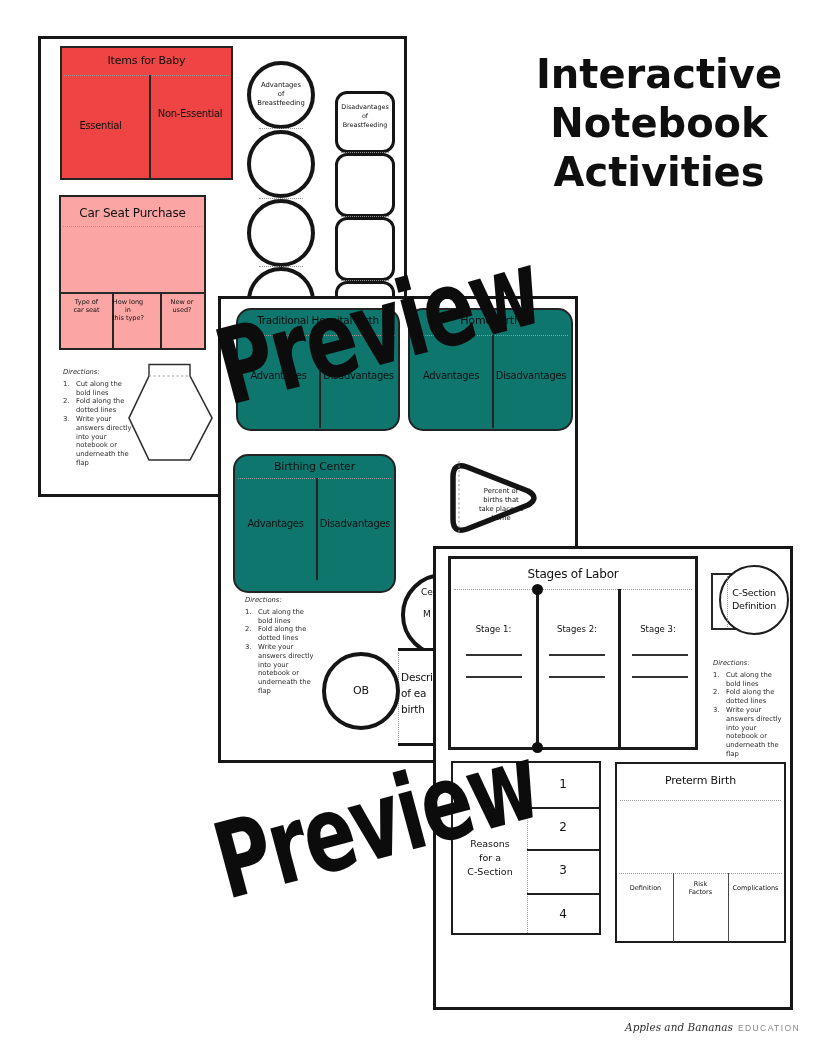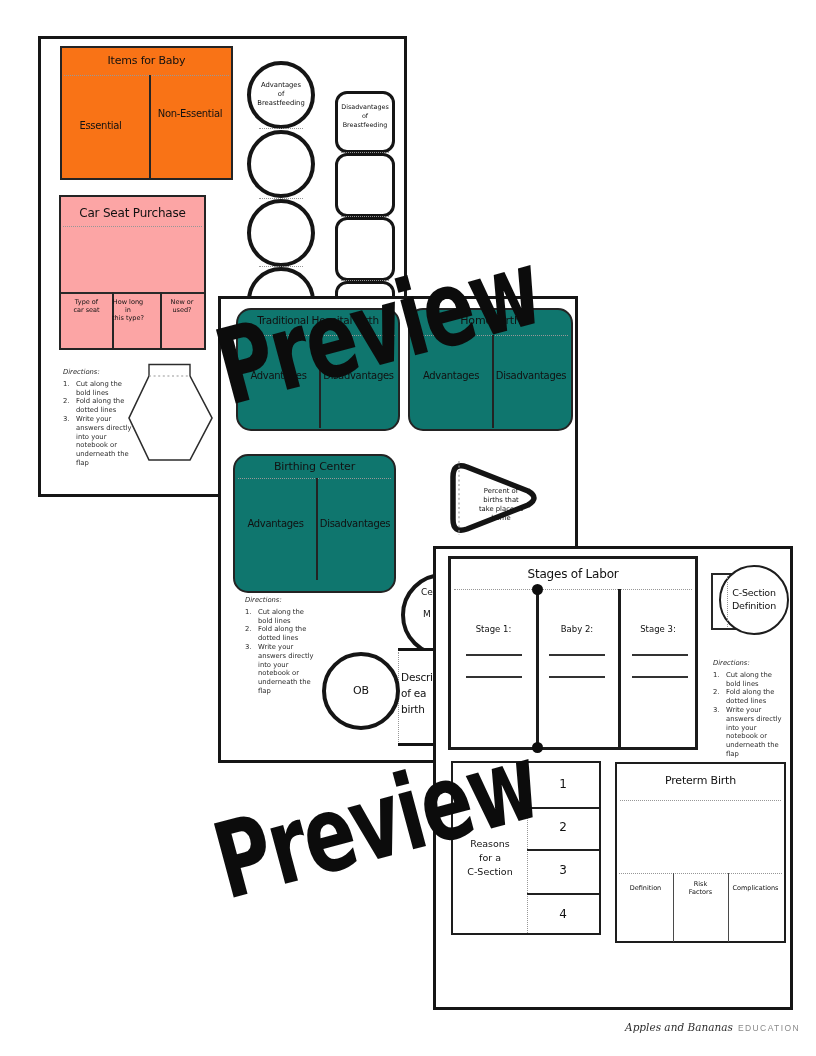--- a/index.html
+++ b/index.html
@@ -41,21 +41,21 @@
   .brand .script { font-family:"DejaVu Serif", serif; font-style:italic; font-size:10.5px; color:#2f2f2f;margin-left:44px; }
   .brand .caps { font-family:"Liberation Sans", sans-serif; font-size:8.5px; letter-spacing:1.4px; color:#8a8a8a; }
 </style>
 </head>
 <body>
 
 <div class="stage">
 
   <section class="page" style="left:38px;top:36px;width:369px;height:461px">
 
-    <div class="abs" style="left:19px;top:7px;width:173px;height:134px;border:2px solid #242424;background:#f97316">
+    <div class="abs" style="left:19px;top:7px;width:173px;height:134px;border:2px solid #242424;background:#ef4444">
       <div class="abs ctr t11" style="left:0;top:6px;width:100%">Items for Baby</div>
       <div class="abs dot-h" style="left:2px;right:2px;top:27px"></div>
       <div class="abs solid-v2" style="left:87px;top:27px;height:103px"></div>
       <div class="abs ctr t10" style="left:0;top:72px;width:77px">Essential</div>
       <div class="abs ctr t10" style="left:87px;top:60px;width:82px">Non-Essential</div>
     </div>
 
     <div class="abs" style="left:18px;top:156px;width:147px;height:155px;border:2px solid #242424;background:#fca5a5">
       <div class="abs ctr t12" style="left:0;top:9px;width:100%">Car Seat Purchase</div>
       <div class="abs dot-h" style="left:2px;right:2px;top:29px"></div>
@@ -171,21 +171,21 @@
   <section class="page" style="left:433px;top:546px;width:360px;height:464px">
 
     <div class="abs" style="left:12px;top:7px;width:250px;height:194px;border:3px solid #1b1b1b;background:#fff">
       <div class="abs ctr t12" style="left:0;top:8px;width:100%">Stages of Labor</div>
       <div class="abs dot-h" style="left:3px;right:3px;top:30px"></div>
       <div class="abs" style="left:85px;top:30px;height:158px;border-left:3px solid #1b1b1b"></div>
       <div class="abs" style="left:167px;top:30px;height:158px;border-left:3px solid #1b1b1b"></div>
       <div class="abs" style="left:81px;top:25px;width:11px;height:11px;background:#0e0e0e;border-radius:50%"></div>
       <div class="abs" style="left:81px;top:183px;width:11px;height:11px;background:#0e0e0e;border-radius:50%"></div>
       <div class="abs ctr t85" style="left:0;top:65px;width:85px">Stage 1:</div>
-      <div class="abs ctr t85" style="left:85px;top:65px;width:82px">Baby 2:</div>
+      <div class="abs ctr t85" style="left:85px;top:65px;width:82px">Stages 2:</div>
       <div class="abs ctr t85" style="left:167px;top:65px;width:80px">Stage 3:</div>
       <div class="abs" style="left:15px;top:95px;width:56px;border-top:2px solid #333"></div>
       <div class="abs" style="left:15px;top:117px;width:56px;border-top:2px solid #333"></div>
       <div class="abs" style="left:98px;top:95px;width:56px;border-top:2px solid #333"></div>
       <div class="abs" style="left:98px;top:117px;width:56px;border-top:2px solid #333"></div>
       <div class="abs" style="left:181px;top:95px;width:56px;border-top:2px solid #333"></div>
       <div class="abs" style="left:181px;top:117px;width:56px;border-top:2px solid #333"></div>
     </div>
 
     <div class="abs" style="left:275px;top:24px;width:26px;height:57px;background:#fff;border:2px solid #282828"></div>
@@ -226,20 +226,21 @@
       <div class="abs dot-h" style="left:3px;right:3px;top:36px"></div>
       <div class="abs dot-h" style="left:2px;right:2px;top:109px"></div>
       <div class="abs" style="left:56px;top:109px;height:69px;border-left:1.5px solid #4a4a4a"></div>
       <div class="abs" style="left:111px;top:109px;height:69px;border-left:1.5px solid #4a4a4a"></div>
       <div class="abs ctr t65" style="left:1px;top:120px;width:55px">Definition</div>
       <div class="abs ctr t65" style="left:56px;top:116px;width:55px">Risk<br>Factors</div>
       <div class="abs ctr t65" style="left:111px;top:120px;width:55px">Complications</div>
     </div>
   </section>
 
+  <h1 class="title-block" style="left:528px;top:50px;width:262px">Interactive<br>Notebook<br>Activities</h1>
 
   <div class="wm" style="left:202px;top:283px;width:352px">Preview</div>
   <div class="wm" style="left:200px;top:777px;width:352px">Preview</div>
 
   <div class="brand" style="left:560px;top:1016px;width:240px">
     <span class="script">Apples and Bananas</span>
     <span class="caps">EDUCATION</span>
   </div>
 
 </div>

